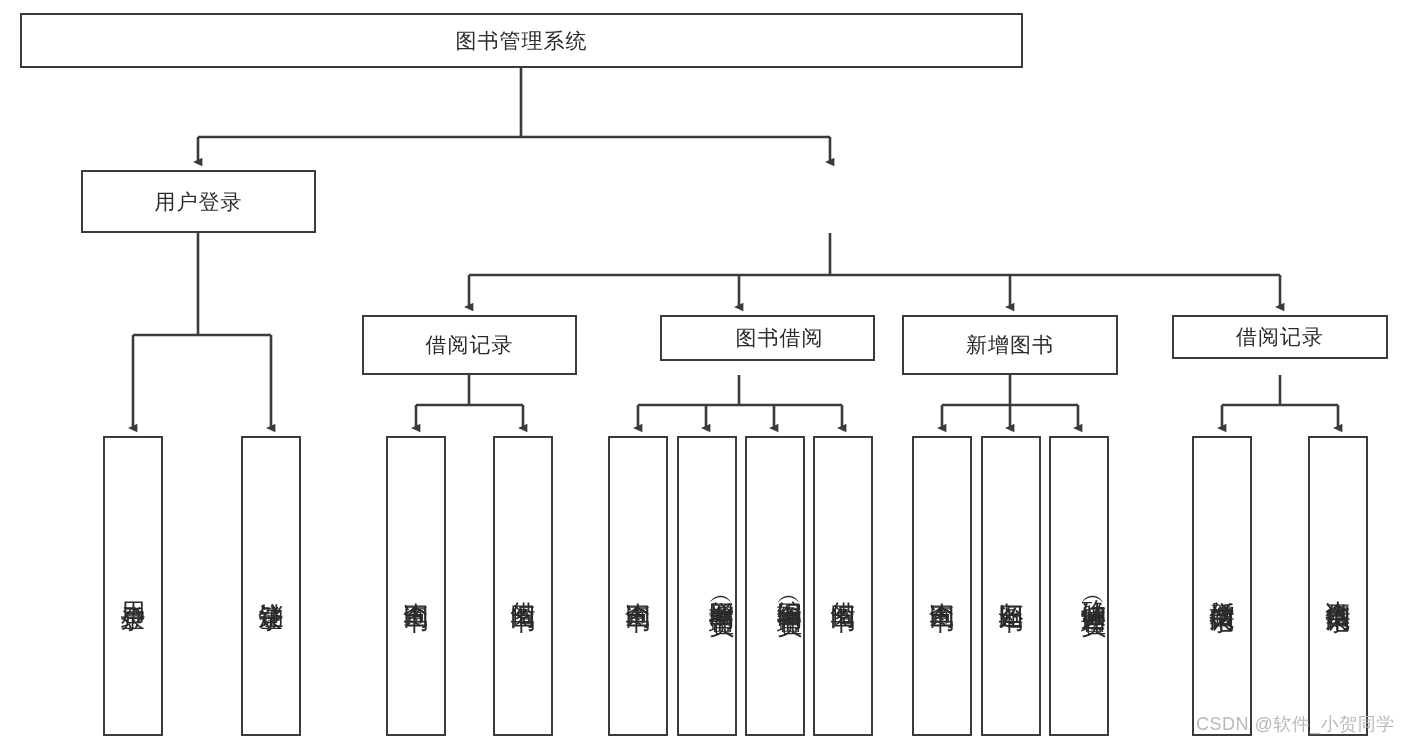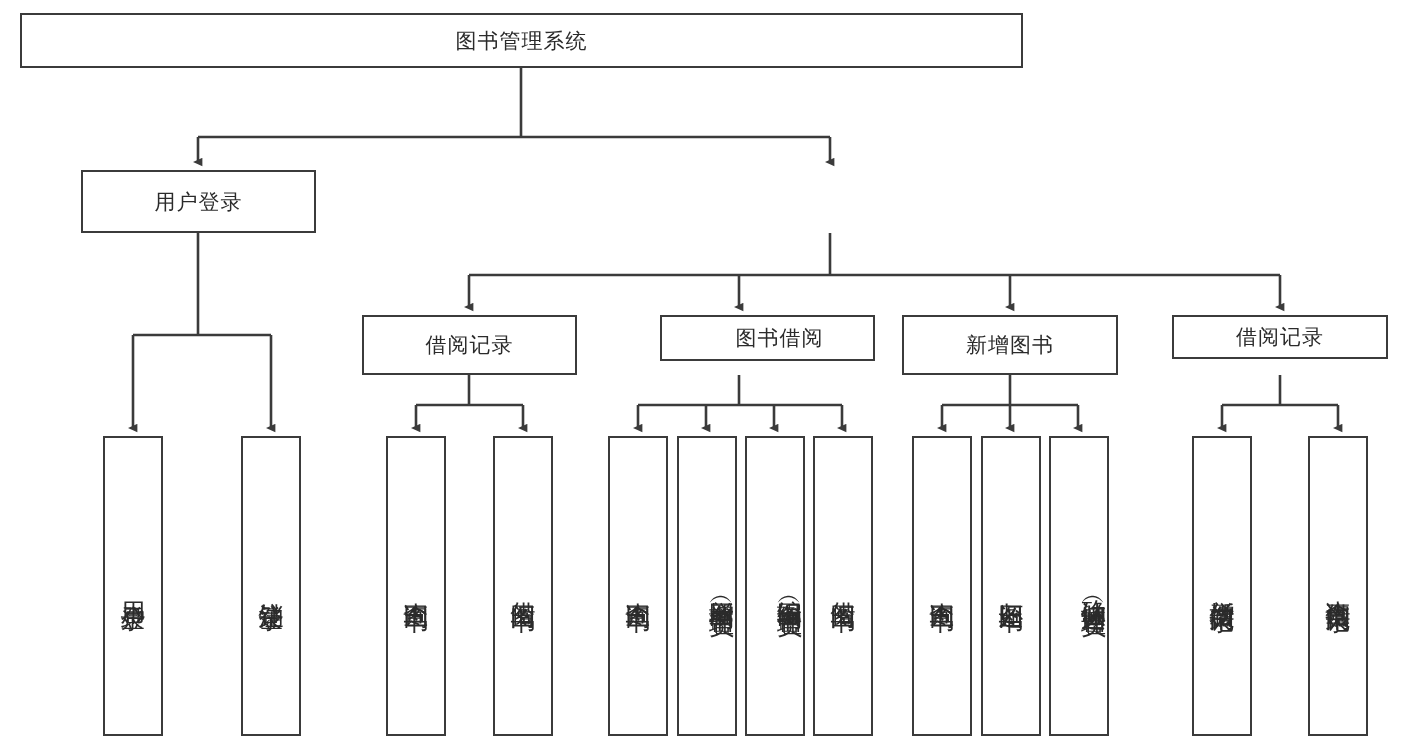--- a/index.html
+++ b/index.html
@@ -146,14 +146,15 @@
   <div class="node node-v" style="left:745px; top:436px; width:60px; height:300px;">编辑图书（管理员）</div>
   <div class="node node-v center-v" style="left:813px; top:436px; width:60px; height:300px;">借阅图书</div>
 
   <div class="node node-v center-v" style="left:912px; top:436px; width:60px; height:300px;">查询图书</div>
   <div class="node node-v center-v" style="left:981px; top:436px; width:60px; height:300px;">归还图书</div>
   <div class="node node-v" style="left:1049px; top:436px; width:60px; height:300px;">确认归还（管理员）</div>
 
   <div class="node node-v center-v" style="left:1192px; top:436px; width:60px; height:300px;">新增借阅记录</div>
   <div class="node node-v center-v" style="left:1308px; top:436px; width:60px; height:300px;">查询借阅记录</div>
 
+  <div id="watermark">CSDN @软件_小贺同学</div>
 
 </div>
 
 </body></html>

